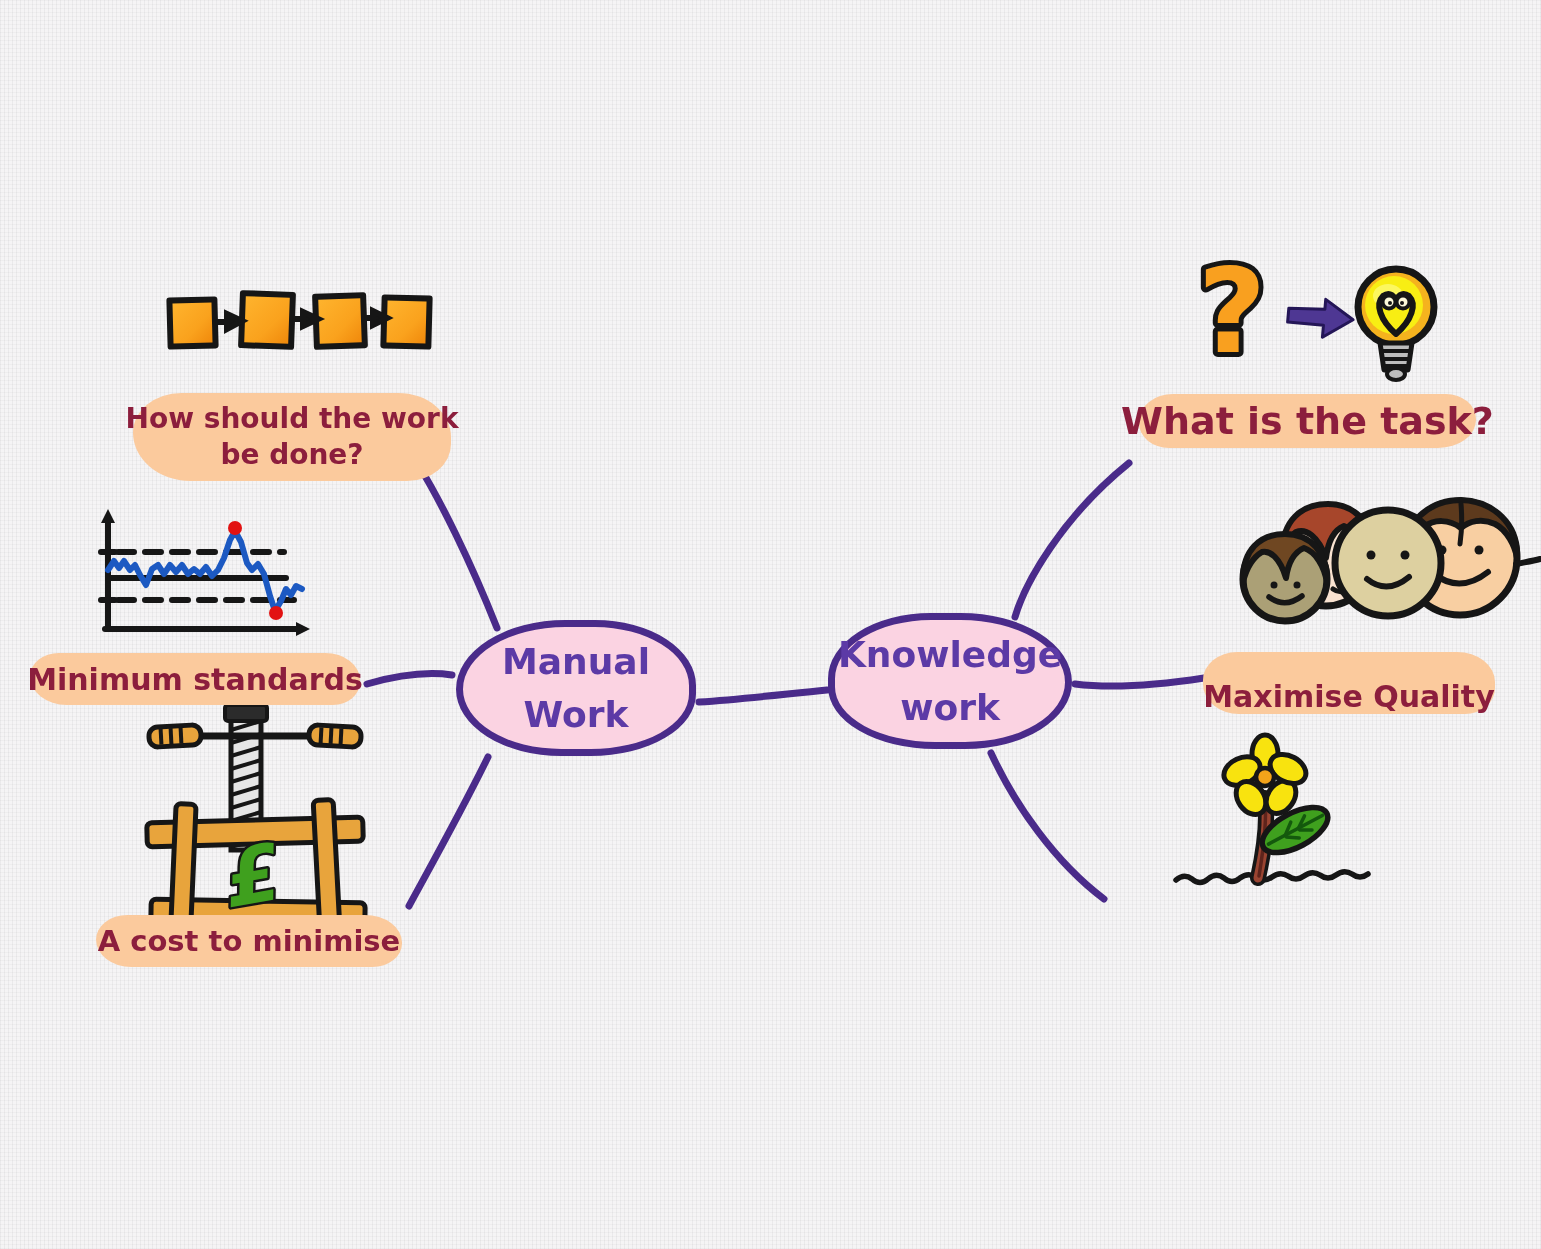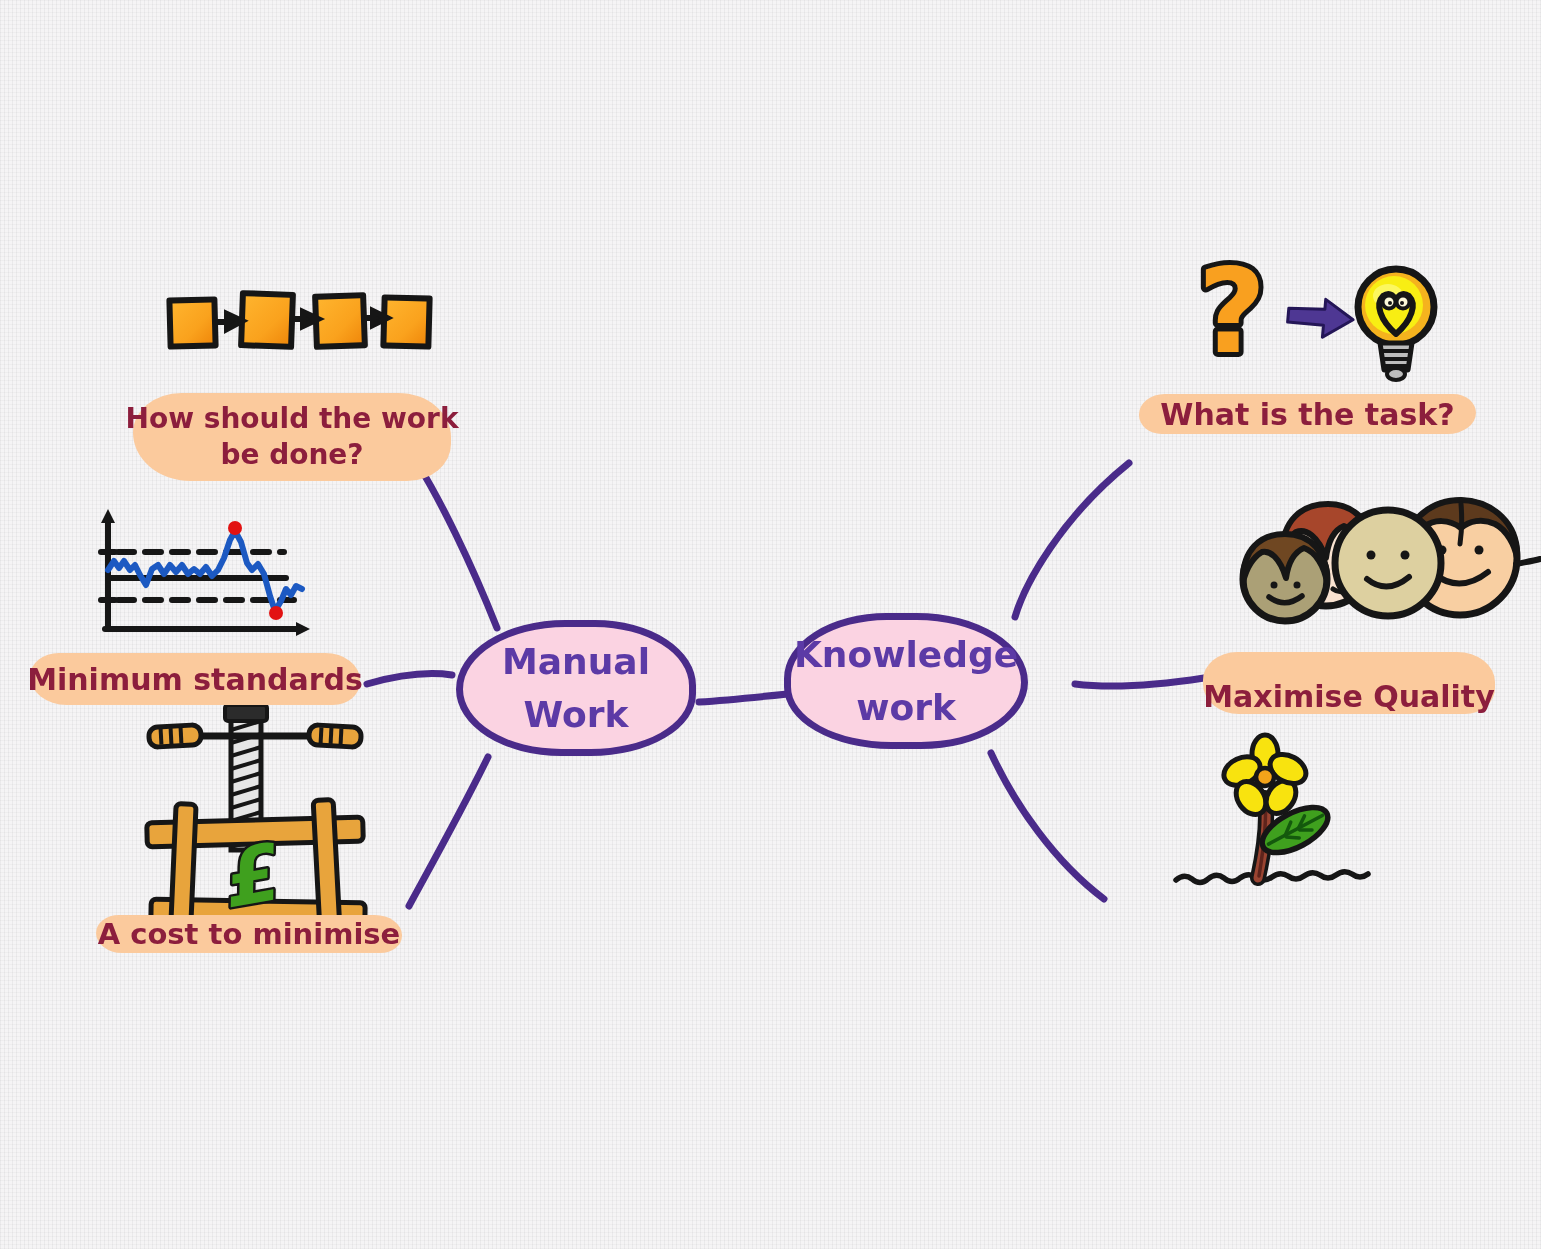--- a/index.html
+++ b/index.html
@@ -28,21 +28,21 @@
     font-size:36px;line-height:1.25;
     text-align:center;
     z-index:3;
     gap:8px;
   }
   .node-manual{
     left:456px;top:620px;width:226px;height:122px;
     border-radius:52% 48% 50% 50% / 58% 55% 52% 56%;
   }
   .node-knowledge{
-    left:784px;top:613px;width:230px;height:122px;
+    left:828px;top:613px;width:230px;height:122px;
     border-radius:48% 52% 50% 50% / 55% 58% 56% 52%;
   }
 
   
   .blob{
     position:absolute;
     background:#fbca9d;
     color:#8c1e3d;
     font-weight:bold;
     display:flex;flex-direction:column;
@@ -55,28 +55,28 @@
     left:133px;top:393px;width:318px;height:88px;
     font-size:28px;line-height:1.3;
     border-radius:55px 60px 50px 65px / 45px 50px 42px 55px;
   }
   .blob-standards{
     left:30px;top:653px;width:330px;height:52px;
     font-size:30px;
     border-radius:30px 36px 28px 38px / 24px 28px 24px 30px;
   }
   .blob-cost{
-    left:96px;top:915px;width:306px;height:38px;
+    left:96px;top:915px;width:306px;height:52px;
     font-size:29px;
     border-radius:32px 38px 30px 36px / 25px 28px 24px 28px;
     align-items:center;
   }
   .blob-task{
-    left:1139px;top:394px;width:337px;height:40px;
-    font-size:30px;
+    left:1139px;top:394px;width:337px;height:54px;
+    font-size:38px;
     border-radius:34px 30px 38px 30px / 27px 25px 28px 25px;
   }
   .blob-quality{
     left:1203px;top:652px;width:292px;height:62px;
     font-size:30px;
     border-radius:34px 38px 30px 36px / 28px 30px 26px 30px;
     justify-content:flex-end;
   }
   .blob-asset{
     left:1112px;top:913px;width:298px;height:54px;

